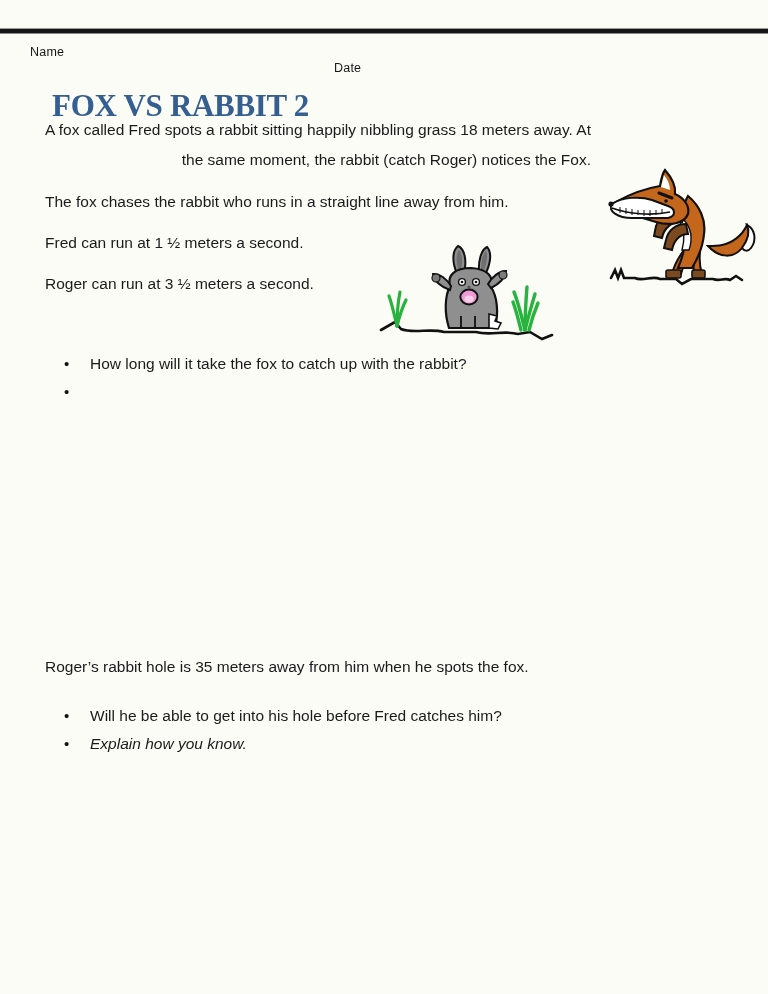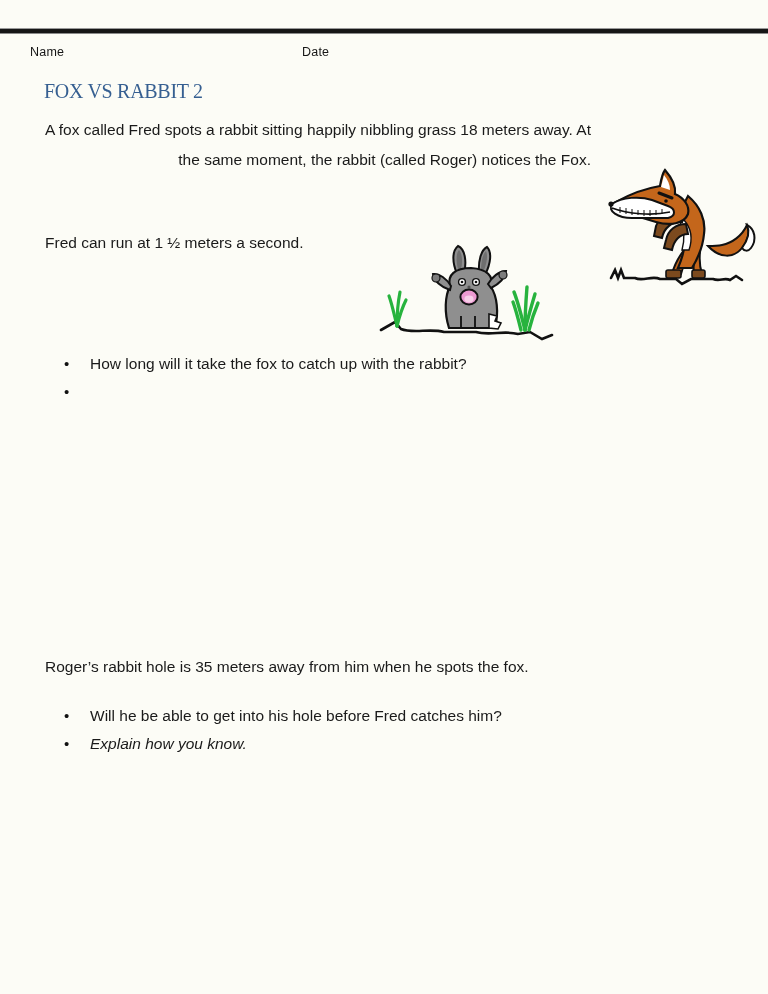--- a/index.html
+++ b/index.html
@@ -12,25 +12,25 @@
     color:#1a1a1a;
   }
   .top-rule{
     position:absolute;left:0;top:28px;width:768px;height:4px;
     background:#161616;border-top:1px solid #9a9a9a;border-bottom:1px solid #8a8a8a;
   }
   .meta-label{
     position:absolute;top:45px;font-size:12.5px;color:#161616;letter-spacing:.2px;
   }
   .name-label{left:30px;}
-  .date-label{left:302px;}
+  .date-label{left:334px;margin-top:16px;}
   .title{
-    position:absolute;left:44px;top:80px;margin:0;
+    position:absolute;left:44px;top:80px;margin:8px;
     font-family:"Liberation Serif", serif;
-    font-size:20px;font-weight:400;letter-spacing:-0.3px;
+    font-size:31px;font-weight:700;letter-spacing:-0.3px;
     color:#365F91;
   }
   .para{
     position:absolute;left:45px;margin:0;
     font-size:15.5px;line-height:30px;color:#1a1a1a;
   }
   .pline{display:block;white-space:nowrap;}
   .p-intro{top:115px;text-align:right;}
   .p-chase{top:187px;}
   .p-fred{top:228px;}
@@ -62,24 +62,26 @@
 
   <div class="top-rule"></div>
 
   <div class="meta-label name-label">Name</div>
   <div class="meta-label date-label">Date</div>
 
   <h1 class="title">FOX VS RABBIT 2</h1>
 
   <p class="para p-intro">
     <span class="pline">A fox called Fred spots a rabbit sitting happily nibbling grass 18 meters away. At</span>
-    <span class="pline">the same moment, the rabbit (called Roger) notices the Fox.</span>
+    <span class="pline">the same moment, the rabbit (catch Roger) notices the Fox.</span>
   </p>
 
+  <p class="para p-chase">The fox chases the rabbit who runs in a straight line away from him.</p>
   <p class="para p-fred">Fred can run at 1 ½ meters a second.</p>
+  <p class="para p-roger">Roger can run at 3 ½ meters a second.</p>
 
   <svg class="illu rabbit-illu" width="178" height="102" viewBox="0 0 178 102">
 
     <path d="M3 88 L17 80 L23 87 C 35 92, 52 86, 66 90 L98 90 C 112 94, 126 88, 140 92 L152 90 L164 97 L174 93" fill="none" stroke="#111" stroke-width="2.6" stroke-linecap="round"></path>
 
     <g stroke="#27B33E" stroke-width="3.2" fill="none" stroke-linecap="round">
       <path d="M19 84 C 16 72, 14 62, 11 54"></path>
       <path d="M19 84 C 19 70, 20 60, 22 50"></path>
       <path d="M19 84 C 22 72, 25 64, 28 58"></path>
     </g>

